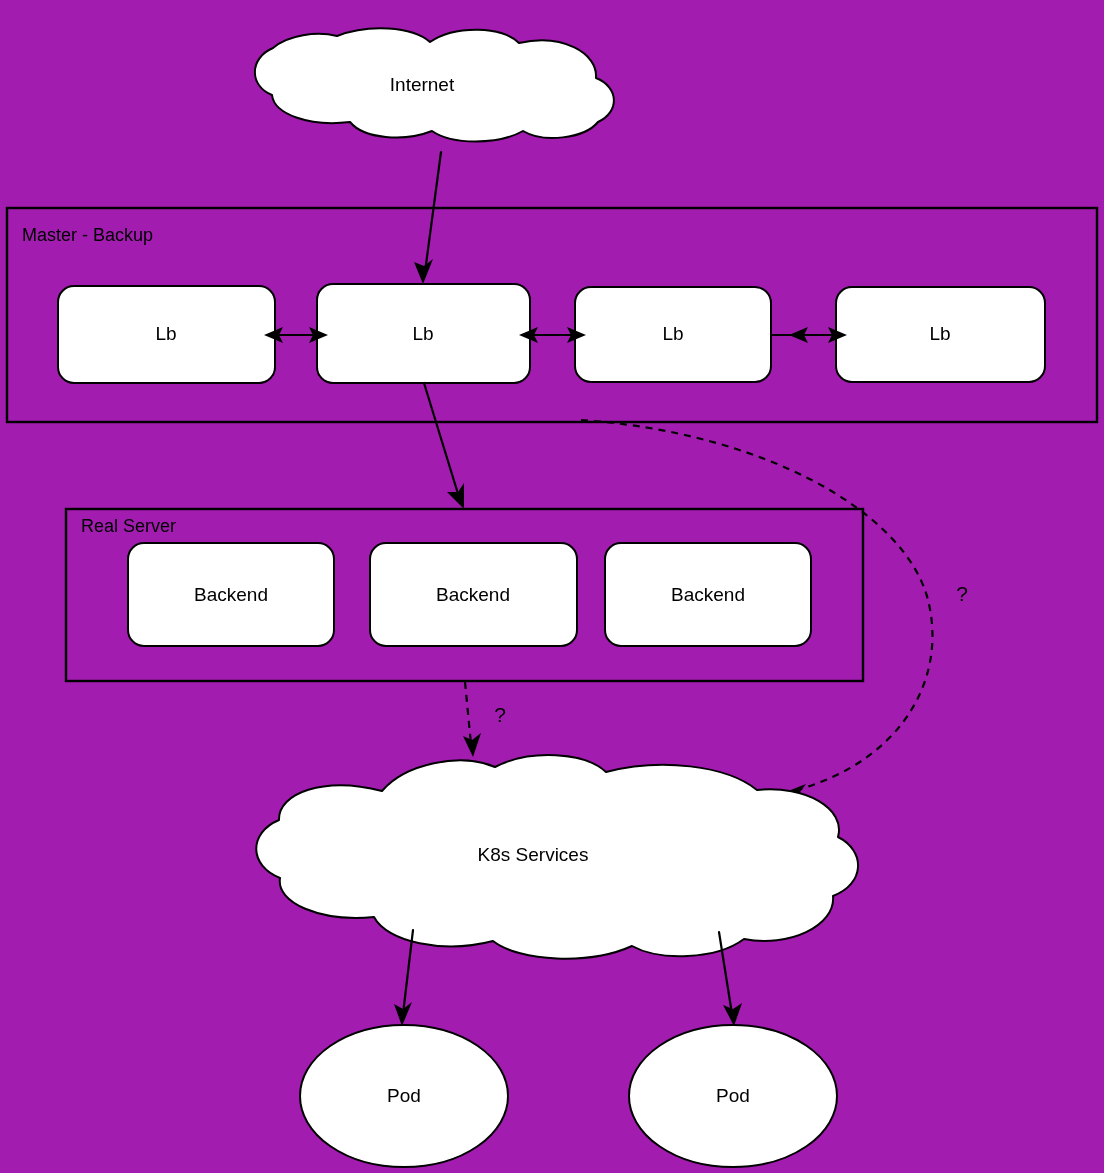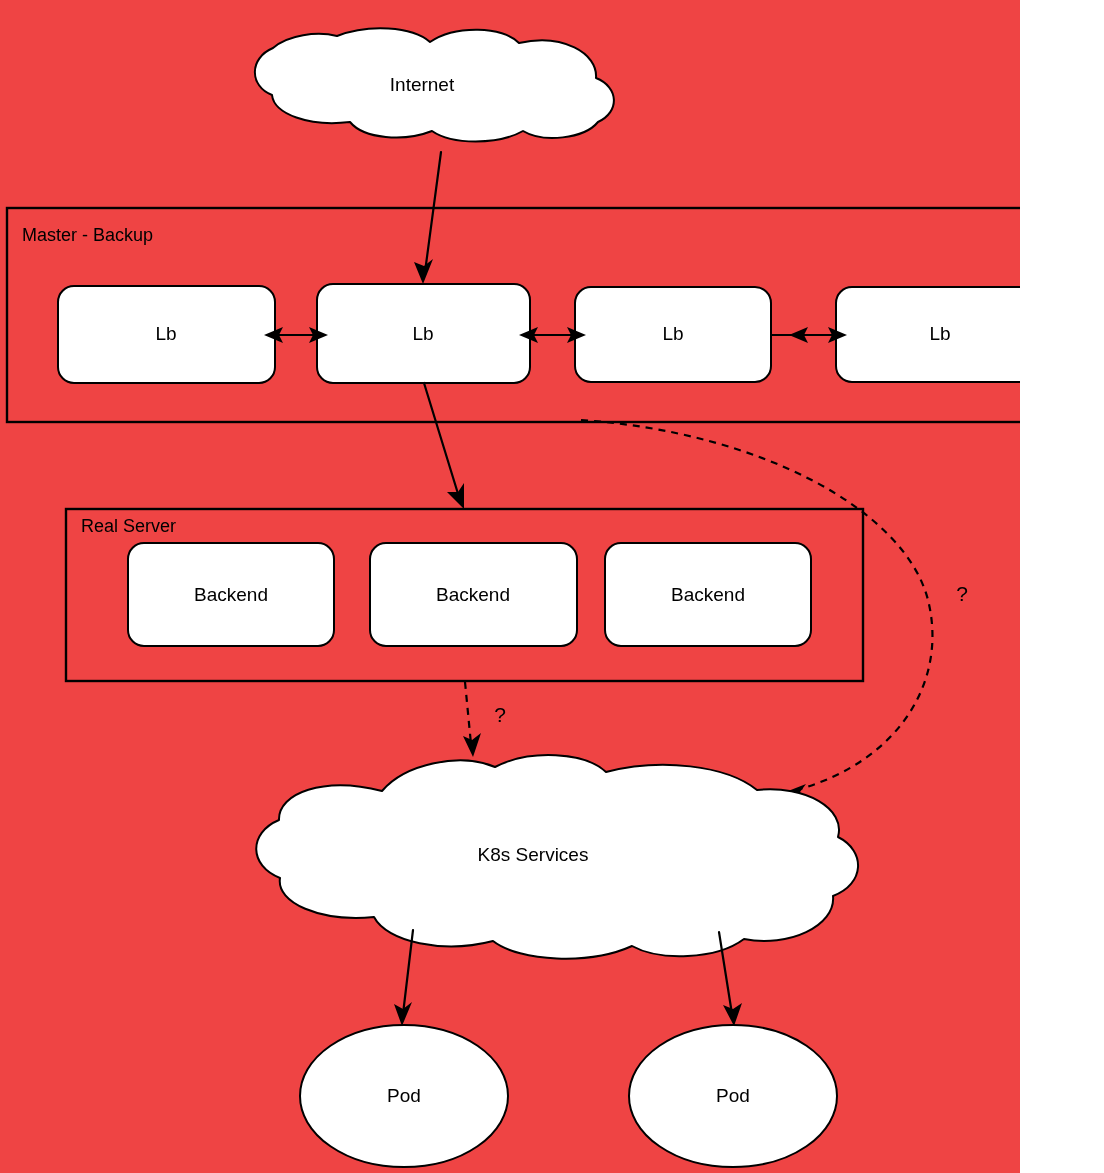--- a/index.html
+++ b/index.html
@@ -5,23 +5,23 @@
   html, body {
     margin: 0;
     padding: 0;
     background: #ffffff;
   }
   body {
     font-family: "Liberation Sans", sans-serif;
   }
   #canvas {
     position: relative;
-    width: 1020px;
+    width: 1104px;
     height: 1173px;
-    background: #ef4444;
+    background: #a21caf;
     overflow: hidden;
   }
   svg#diagram {
     position: absolute;
     top: 0;
     left: 0;
     width: 1104px;
     height: 1173px;
     display: block;
   }

